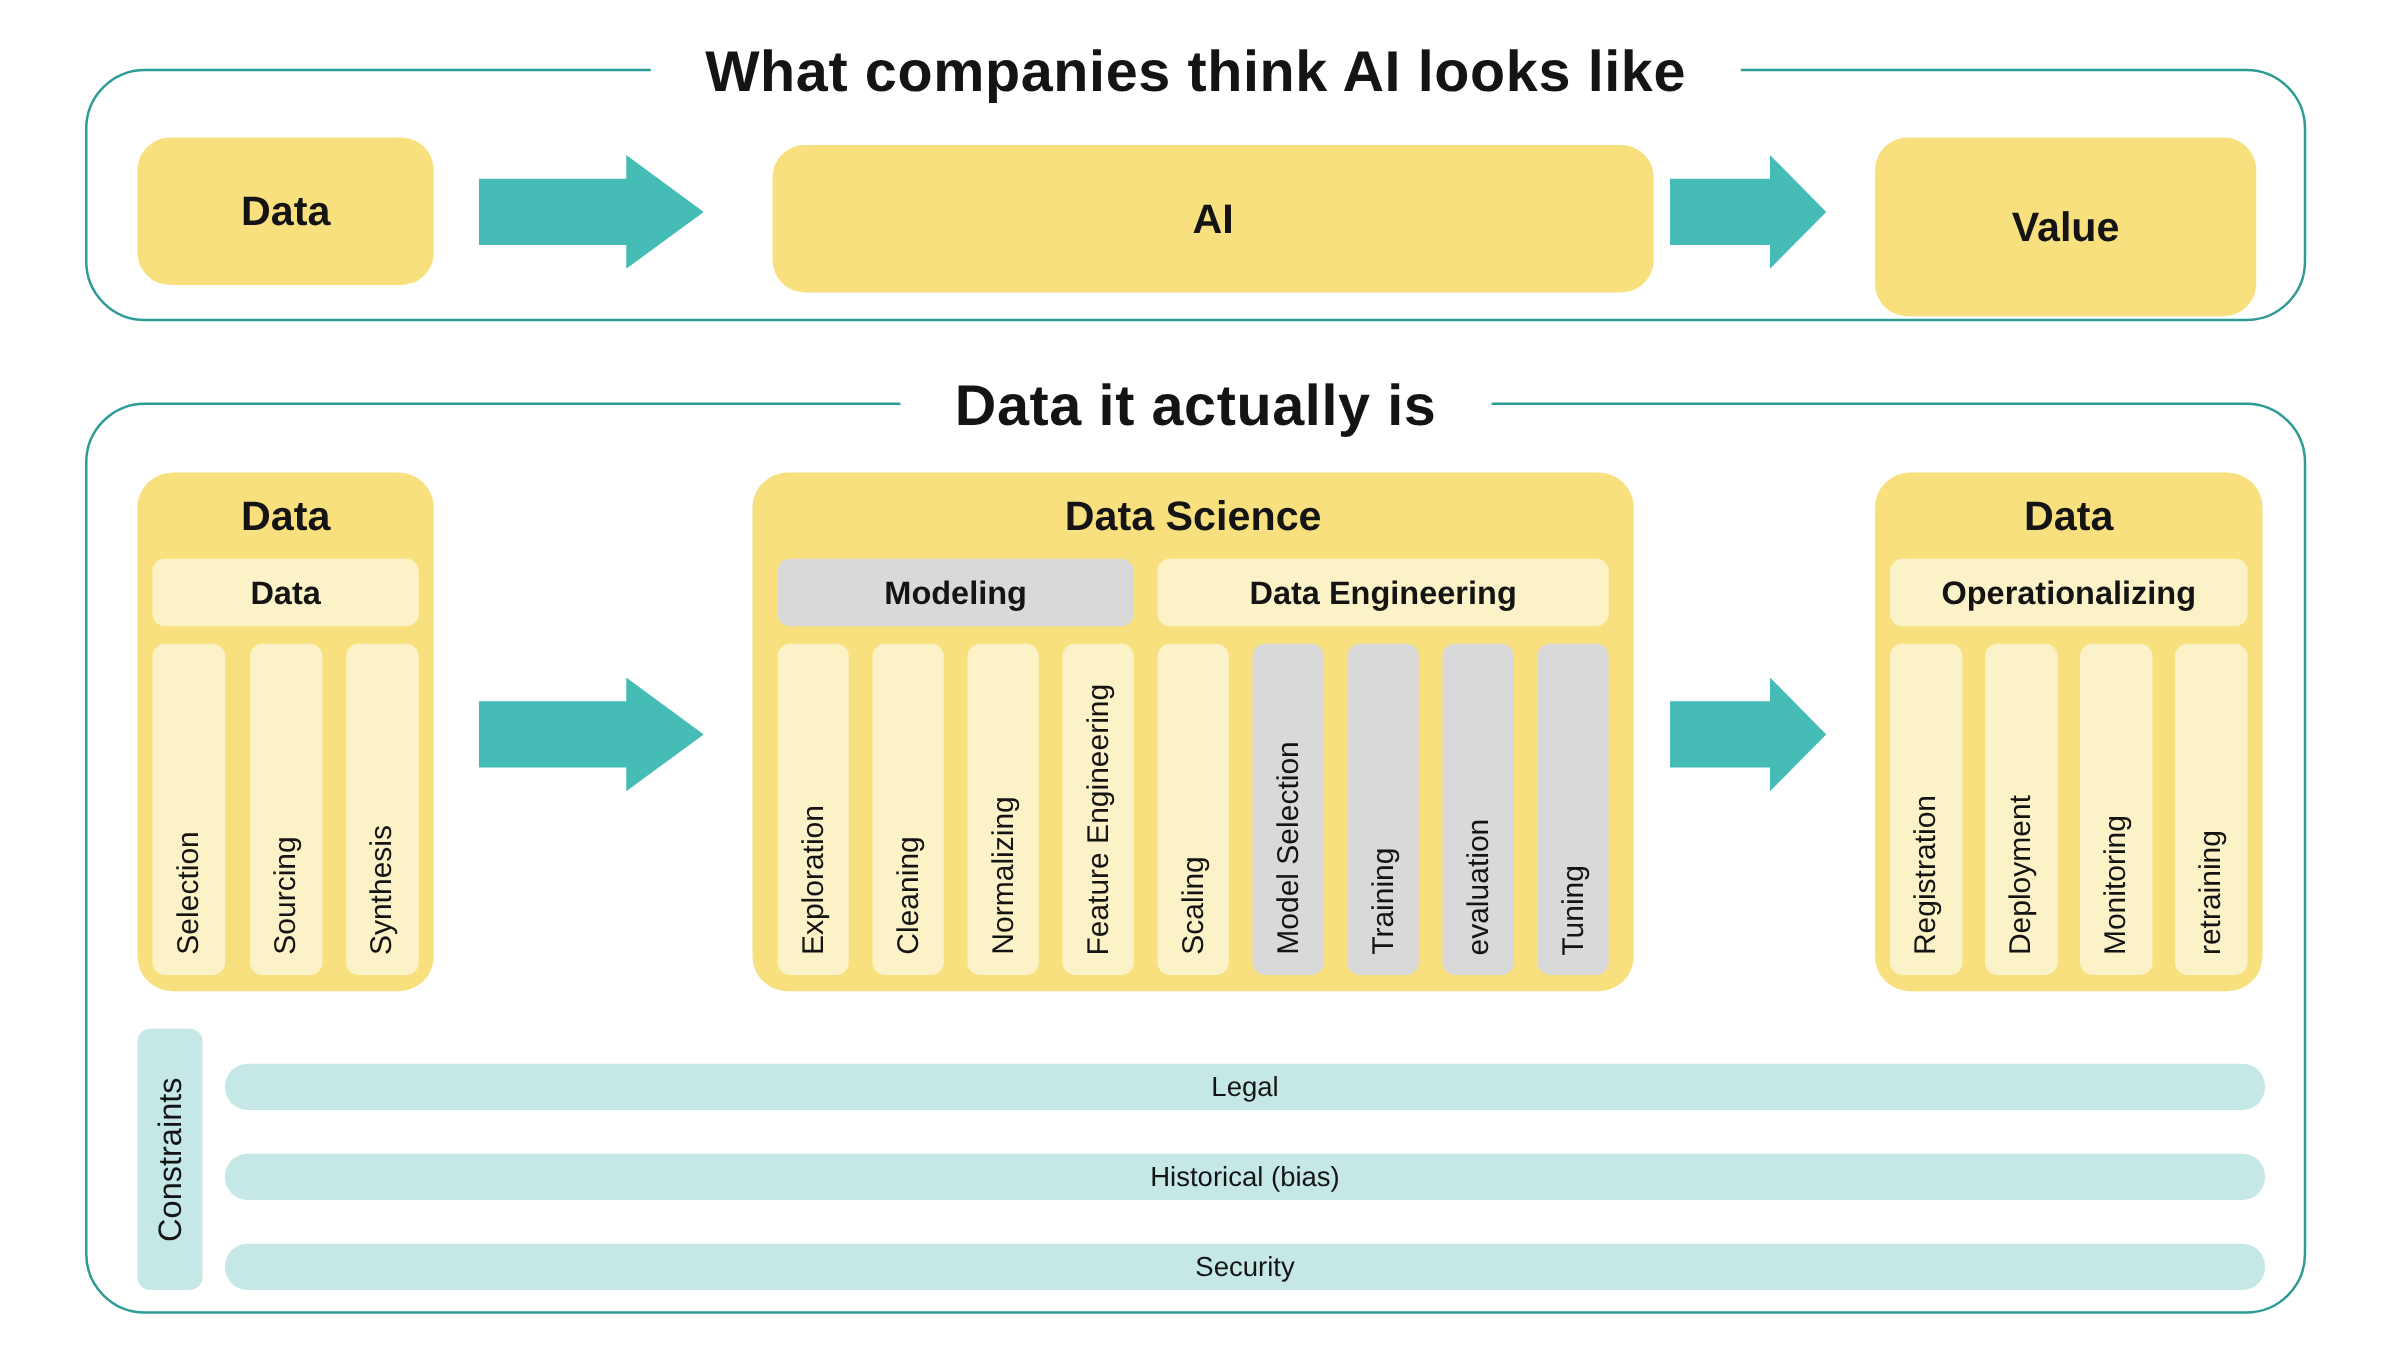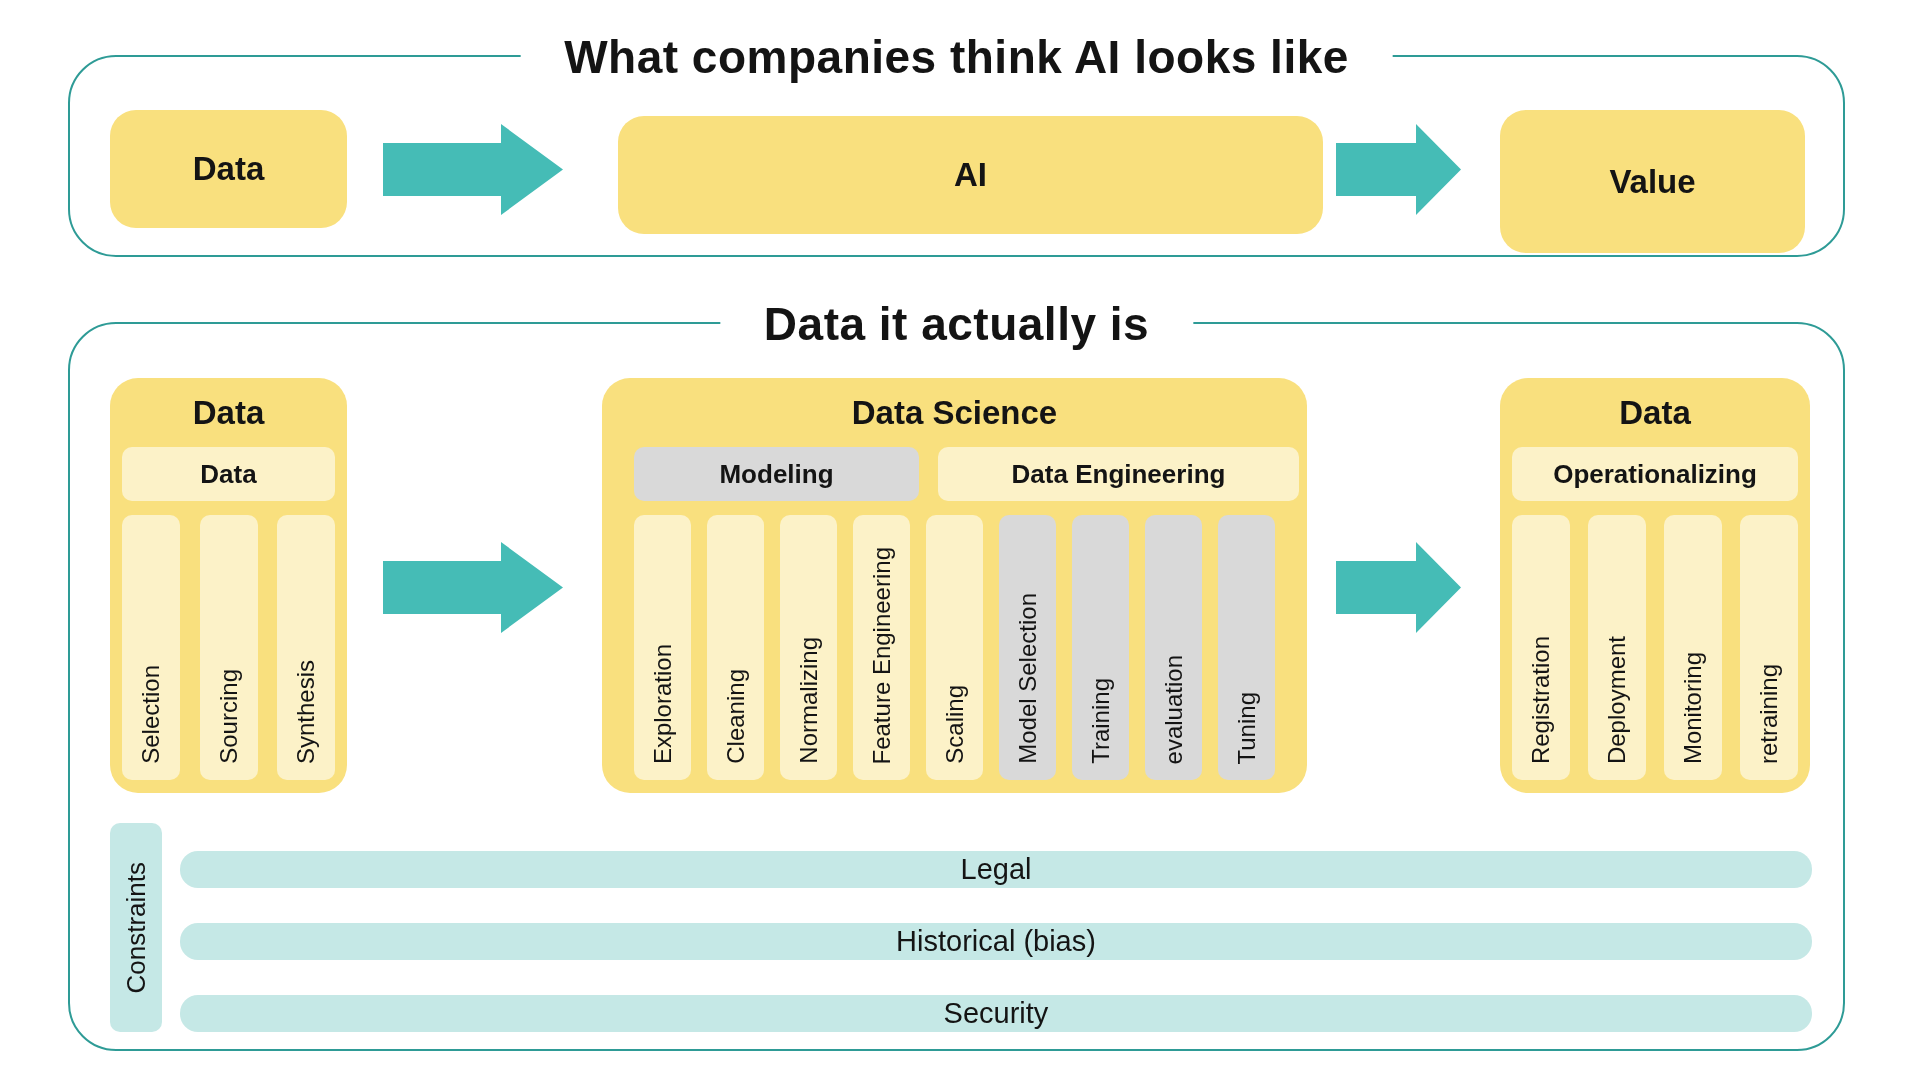--- a/index.html
+++ b/index.html
@@ -61,21 +61,21 @@
     display:flex;align-items:center;justify-content:center;
   }
   .constraint-label .vtext{font-size:26px;}
   .bars{
     position:absolute;left:180px;top:823px;width:1632px;height:209px;
     display:flex;flex-direction:column;gap:7px;
   }
   .bar{
     flex:1;background:var(--light-teal);border-radius:18px;
     display:flex;align-items:center;justify-content:center;
-    font-size:29px;font-weight:400;margin-top:28px;
+    font-size:22px;font-weight:400;margin-top:28px;
   }
 </style>
 </head>
 <body>
 
 <div class="section-outline" style="left:68px;top:55px;width:1777px;height:202px;padding-left:31px;">
   <div class="section-title">What companies think AI looks like</div>
 </div>
 
 <div class="node" style="left:110px;top:110px;width:237px;height:118px;">
@@ -123,21 +123,21 @@
     </div>
   </div>
 </div>
 
 <div class="arrow" style="left:383px;top:542px;">
   <svg width="180" height="91" viewBox="0 0 180 91">
     <polygon points="0,19 118,19 118,0 180,45.5 118,91 118,72 0,72" fill="currentColor"></polygon>
   </svg>
 </div>
 
-<div class="group g2" style="left:602px;width:705px;padding:0 32px 13px;">
+<div class="group g2" style="left:602px;width:705px;padding:0 20px 13px;">
   <div class="group-title">Data Science</div>
   <div class="header-row">
     <div class="header gray" style="flex:0 0 285px;">Modeling</div>
     <div class="header yellow" style="flex:0 0 361px;">Data Engineering</div>
   </div>
   <div class="cols">
     <div class="col yellow">
       <span class="vtext">Exploration</span>
     </div>
     <div class="col yellow">

